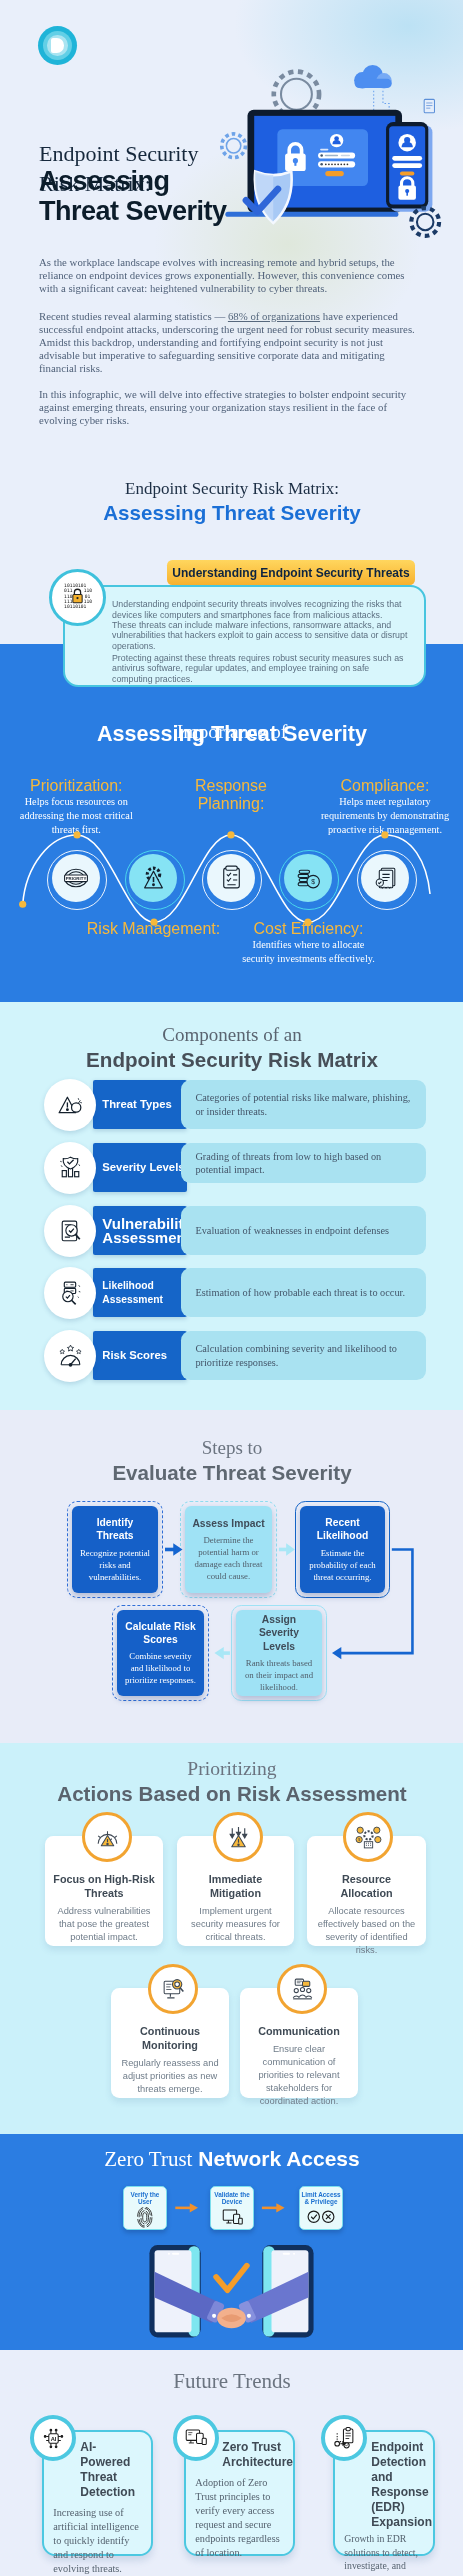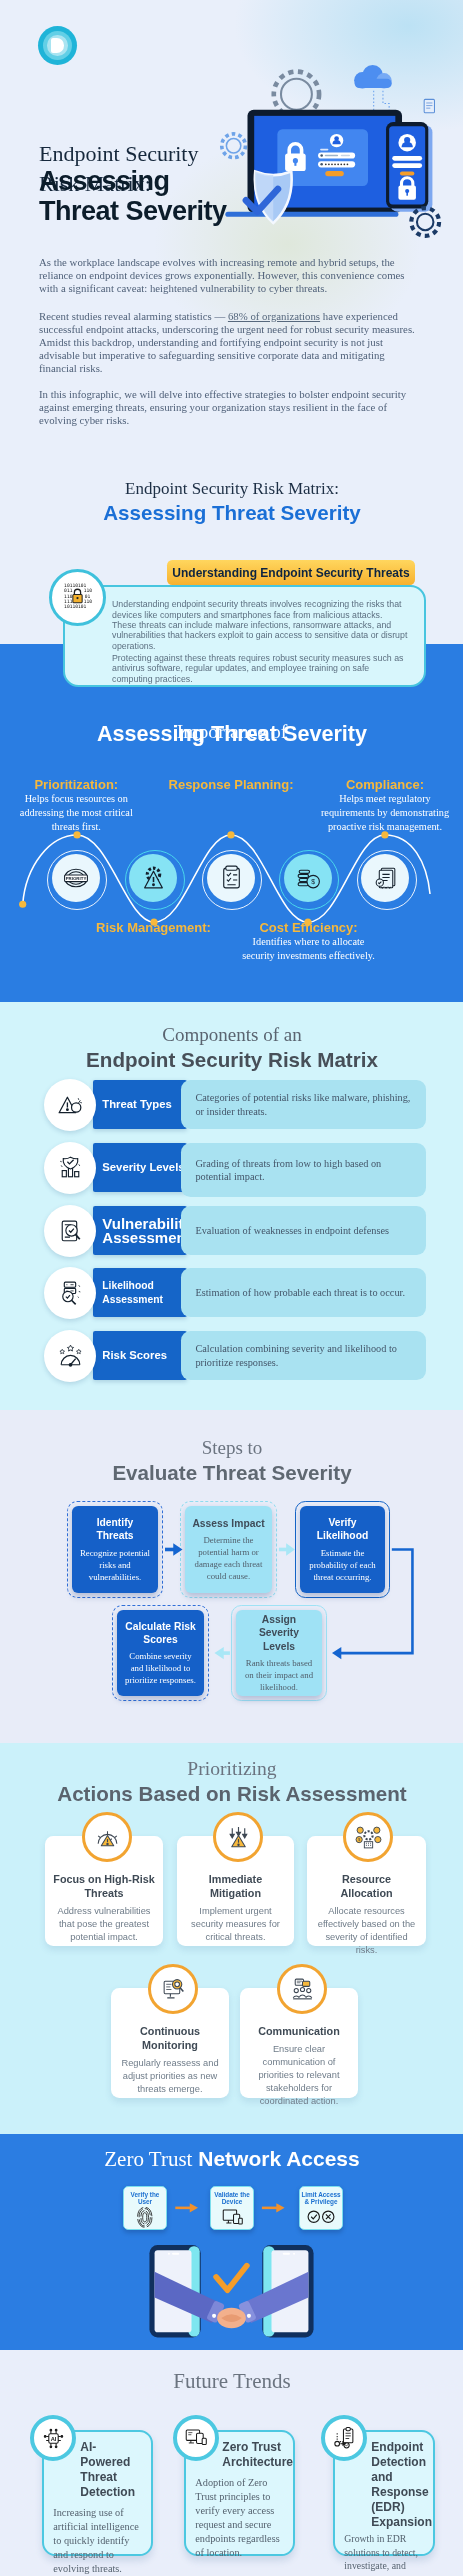--- a/index.html
+++ b/index.html
@@ -16,21 +16,21 @@
   .link{color:#56687d;text-decoration:underline;margin-top:48px;}
   
   .h-serif{font-family:"Liberation Serif",serif;font-weight:400;}
   
   .banner{background:linear-gradient(180deg,#ffd65e,#f7b12e);border-radius:5.2px;
           display:flex;align-items:center;justify-content:center;
           font-weight:800;font-size:12px;color:#0e2440;}
   .uy-box{background:#d8f6fc;border:2.6px solid #47c5df;border-radius:15.5px;}
   .uy-text{font-size:8.8px;line-height:10.3px;color:#5c6f80;}
   
-  .imp-label{color:#f6b83c;font-weight:700;font-size:13px;text-align:center;}
+  .imp-label{color:#f6b83c;font-weight:400;font-size:16px;text-align:center;}
   .imp-text{font-family:"Liberation Serif",serif;color:#fff;font-size:10.3px;line-height:14px;text-align:center;}
   .circle-ring{position:absolute;border-radius:50%;width:58px;height:58px;border:1px solid rgba(255,255,255,.9);}
   .circle-in{position:absolute;border-radius:50%;width:48px;height:48px;display:flex;align-items:center;justify-content:center;}
   .c-light{background:#eaf7fd;}
   .c-cyan{background:#86e3f4;}
   
   .comp-circle{position:absolute;width:52px;height:52px;border-radius:50%;background:#fff;
                box-shadow:0 2.1px 5.2px rgba(30,80,130,.18);display:flex;align-items:center;justify-content:center;}
   .comp-label{position:absolute;background:#1565c8;color:#fff;font-weight:800;font-size:11.3px;line-height:13.4px;
               display:flex;align-items:center;padding-left:9.3px;border-radius:2.1px;box-shadow:0 1.5px 4.1px rgba(30,80,130,.2);}
@@ -312,21 +312,21 @@
   <svg width="31" height="31" viewBox="0 0 60 60" stroke="#14202c" fill="none" stroke-width="2.4">
     <path d="M24 14 L40 44 H8 Z" stroke-linejoin="round"></path>
       <path d="M24 24 v10" stroke-width="2.6"></path>
       <circle cx="24" cy="38" r="1.6" fill="#14202c"></circle>
     <circle cx="41" cy="34" r="9" fill="#fff"></circle>
       <path d="M45 26 l4 -6 M49 24 l3 1 M46 19 l-1 -3" stroke-width="1.8"></path>
   </svg>
 </div>
 
 <div class="comp-label" style="left:93px;top:1143px;width:85px;height:49px;">Severity Levels</div>
-<div class="comp-desc" style="left:181px;top:1143px;width:216px;height:54px;">Grading of threats from low to high based on potential impact.</div>
+<div class="comp-desc" style="left:181px;top:1143px;width:216px;height:40px;">Grading of threats from low to high based on potential impact.</div>
 <div class="comp-circle" style="left:44px;top:1142px;">
   <svg width="31" height="31" viewBox="0 0 60 60" stroke="#14202c" fill="none" stroke-width="2.2">
     <rect x="14" y="34" width="8" height="12"></rect>
       <rect x="26" y="28" width="8" height="18"></rect>
       <rect x="38" y="36" width="8" height="10"></rect>
     <path d="M30 8 q8 4 14 3 q2 14 -14 20 q-16 -6 -14 -20 q8 1 14 -3z" fill="#fff"></path>
     <path d="M24 17 l4 4 8 -8" stroke-width="2.4"></path>
     <path d="M12 24 l2 3 M46 22 l2 3 M10 16 l3 1" stroke-width="1.6"></path>
   </svg>
 </div>
@@ -381,21 +381,21 @@
   </div>
 </div>
 <div class="step-outer d-cyan" style="left:180px;top:1501px;width:97px;height:97px;box-sizing:border-box;">
   <div class="step-card step-light">
     <div class="step-title">Assess Impact</div>
     <div class="step-body">Determine the potential harm or damage each threat could cause.</div>
   </div>
 </div>
 <div class="step-outer s-blue" style="left:295px;top:1501px;width:95px;height:97px;box-sizing:border-box;">
   <div class="step-card step-dark">
-    <div class="step-title">Verify Likelihood</div>
+    <div class="step-title">Recent Likelihood</div>
     <div class="step-body">Estimate the probability of each threat occurring.</div>
   </div>
 </div>
 <div class="step-outer d-blue" style="left:112px;top:1605px;width:97px;height:96px;box-sizing:border-box;">
   <div class="step-card step-dark">
     <div class="step-title">Calculate Risk Scores</div>
     <div class="step-body">Combine severity and likelihood to prioritize responses.</div>
   </div>
 </div>
 <div class="step-outer s-cyan" style="left:231px;top:1605px;width:96px;height:96px;box-sizing:border-box;">

